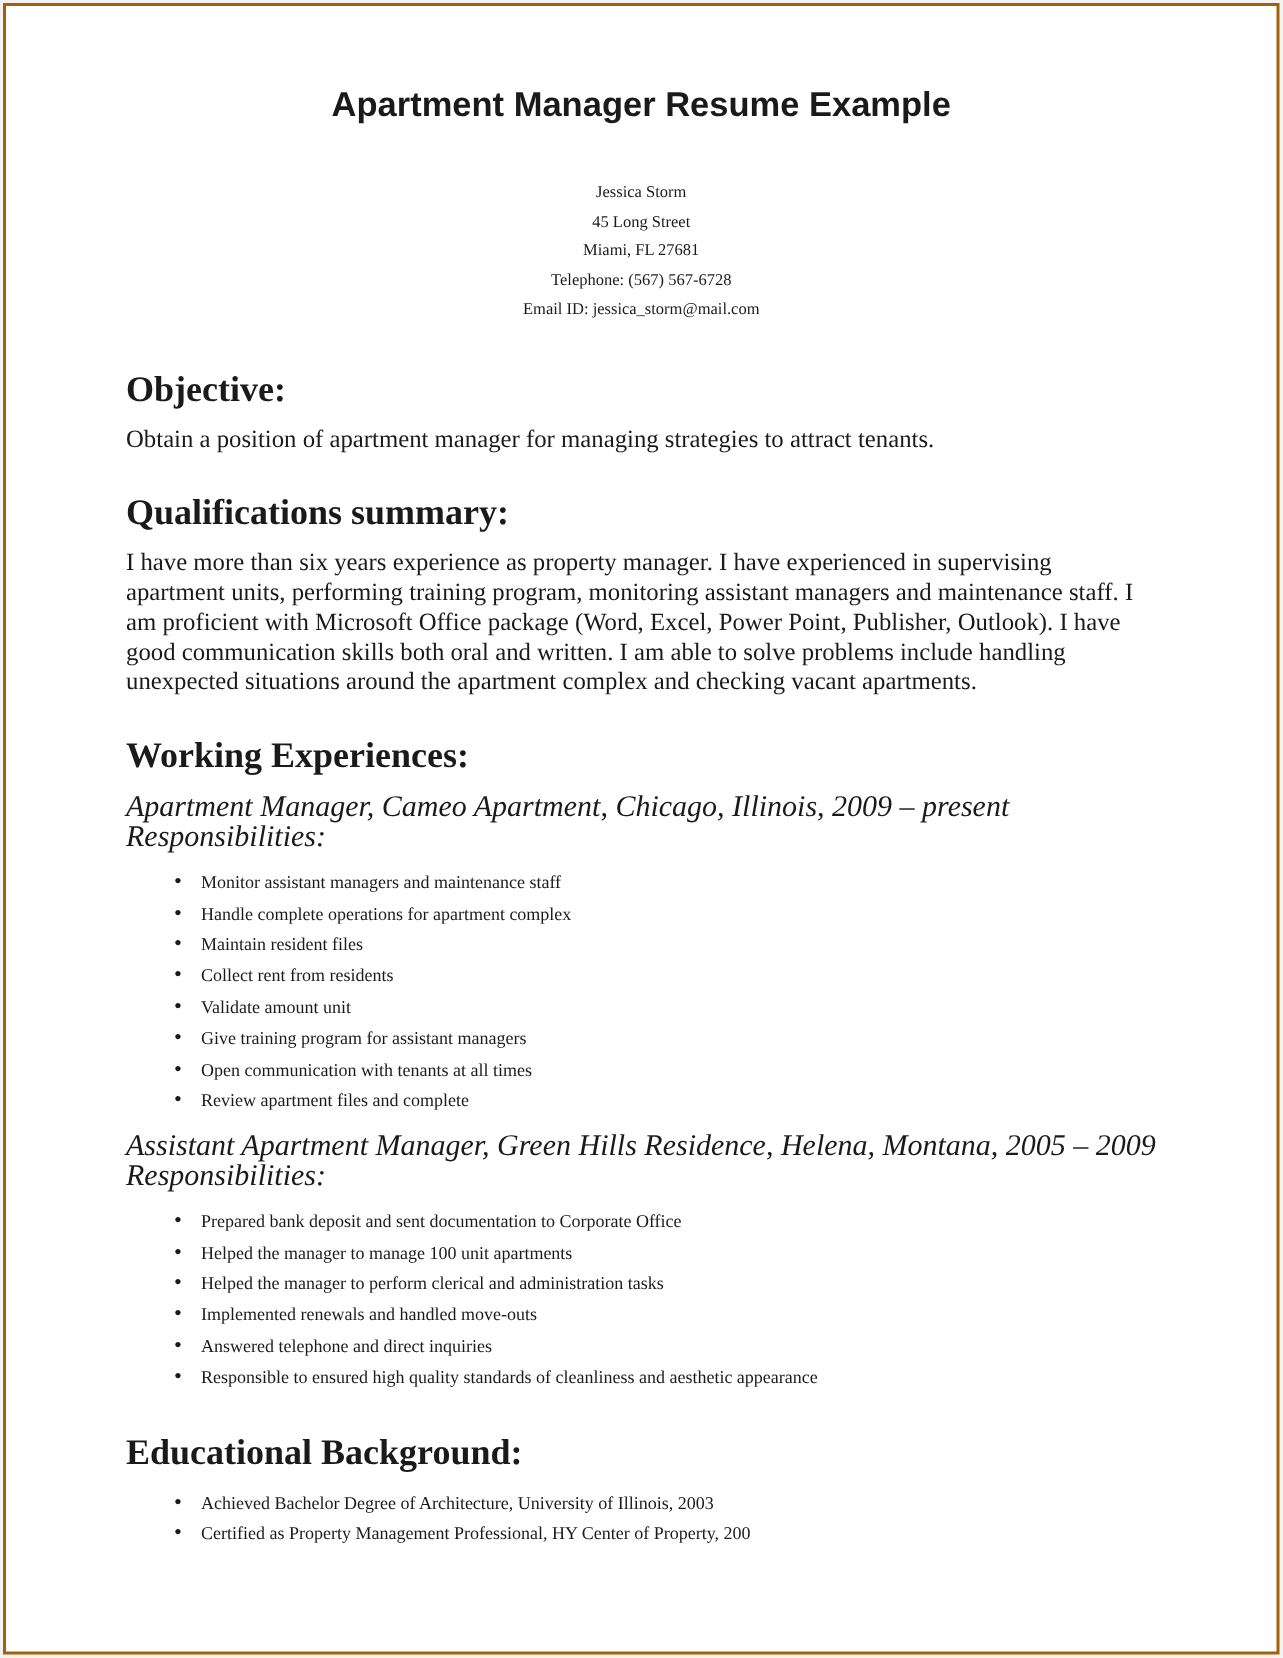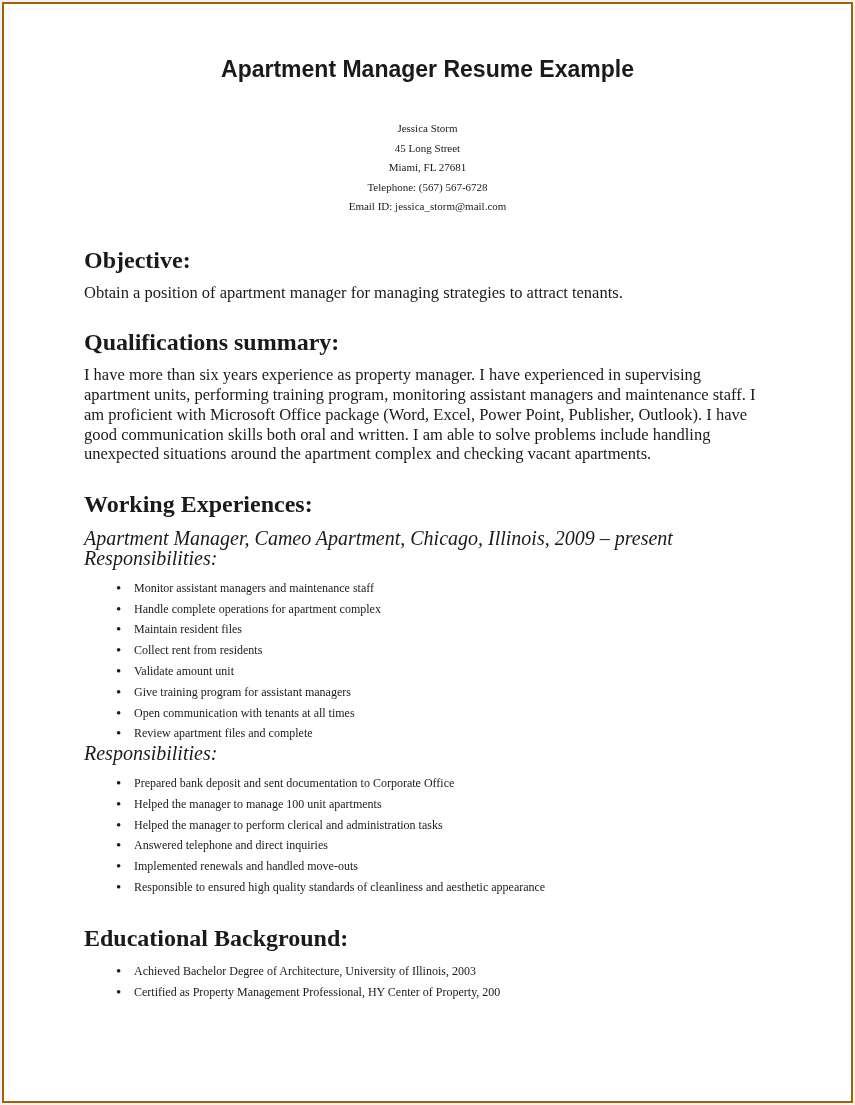--- a/index.html
+++ b/index.html
@@ -101,27 +101,28 @@
       <li>Monitor assistant managers and maintenance staff</li>
       <li>Handle complete operations for apartment complex</li>
       <li>Maintain resident files</li>
       <li>Collect rent from residents</li>
       <li>Validate amount unit</li>
       <li>Give training program for assistant managers</li>
       <li>Open communication with tenants at all times</li>
       <li>Review apartment files and complete</li>
     </ul>
 
+    <div class="job-line">Assistant Apartment Manager, Green Hills Residence, Helena, Montana, 2005 – 2009</div>
     <div class="job-line" style="margin-top:0;">Responsibilities:</div>
     <ul class="bullet-list">
       <li>Prepared bank deposit and sent documentation to Corporate Office</li>
       <li>Helped the manager to manage 100 unit apartments</li>
       <li>Helped the manager to perform clerical and administration tasks</li>
+      <li>Implemented renewals and handled move-outs</li>
       <li>Answered telephone and direct inquiries</li>
-      <li>Implemented renewals and handled move-outs</li>
       <li>Responsible to ensured high quality standards of cleanliness and aesthetic appearance</li>
     </ul>
 
     <h2 class="section-heading">Educational Background:</h2>
     <ul class="bullet-list edu-list">
       <li>Achieved Bachelor Degree of Architecture, University of Illinois, 2003</li>
       <li>Certified as Property Management Professional, HY Center of Property, 200</li>
     </ul>
 
   </div>

